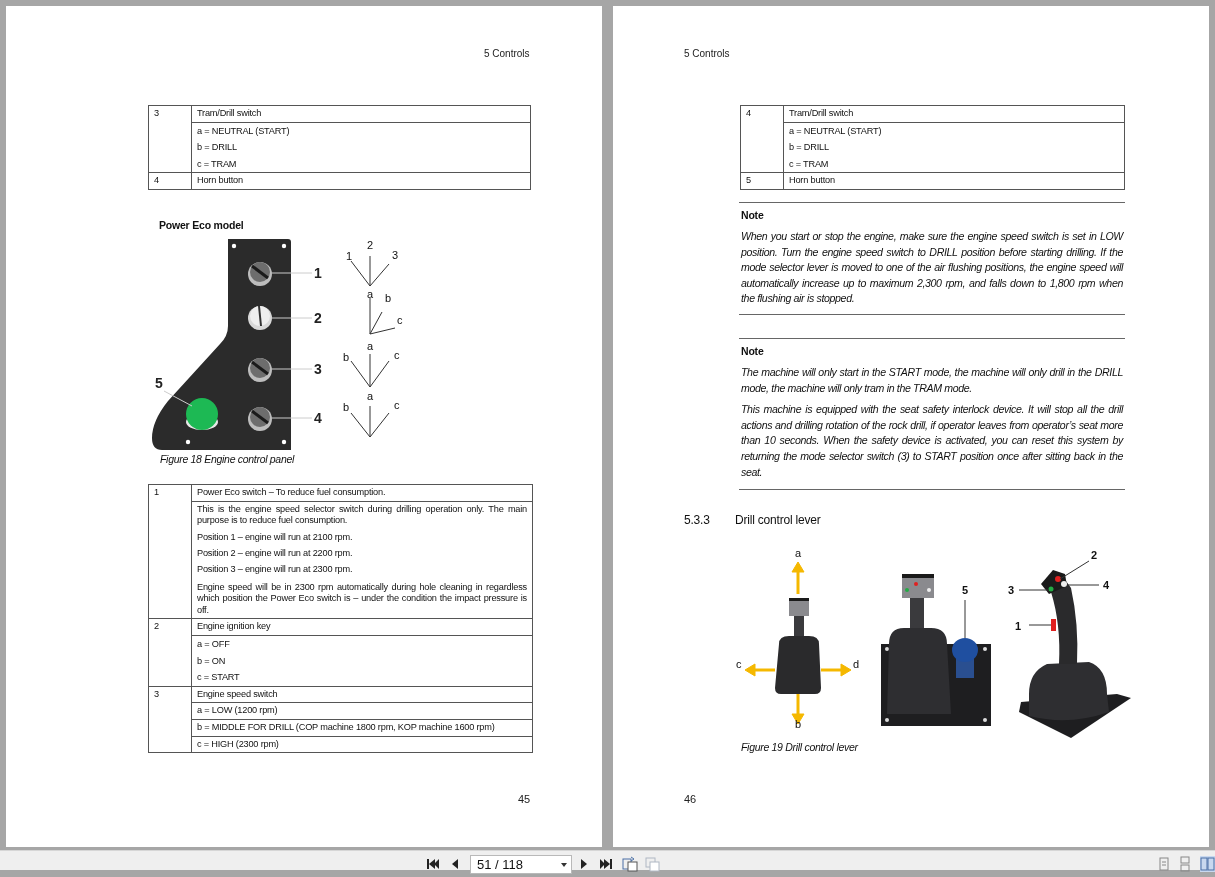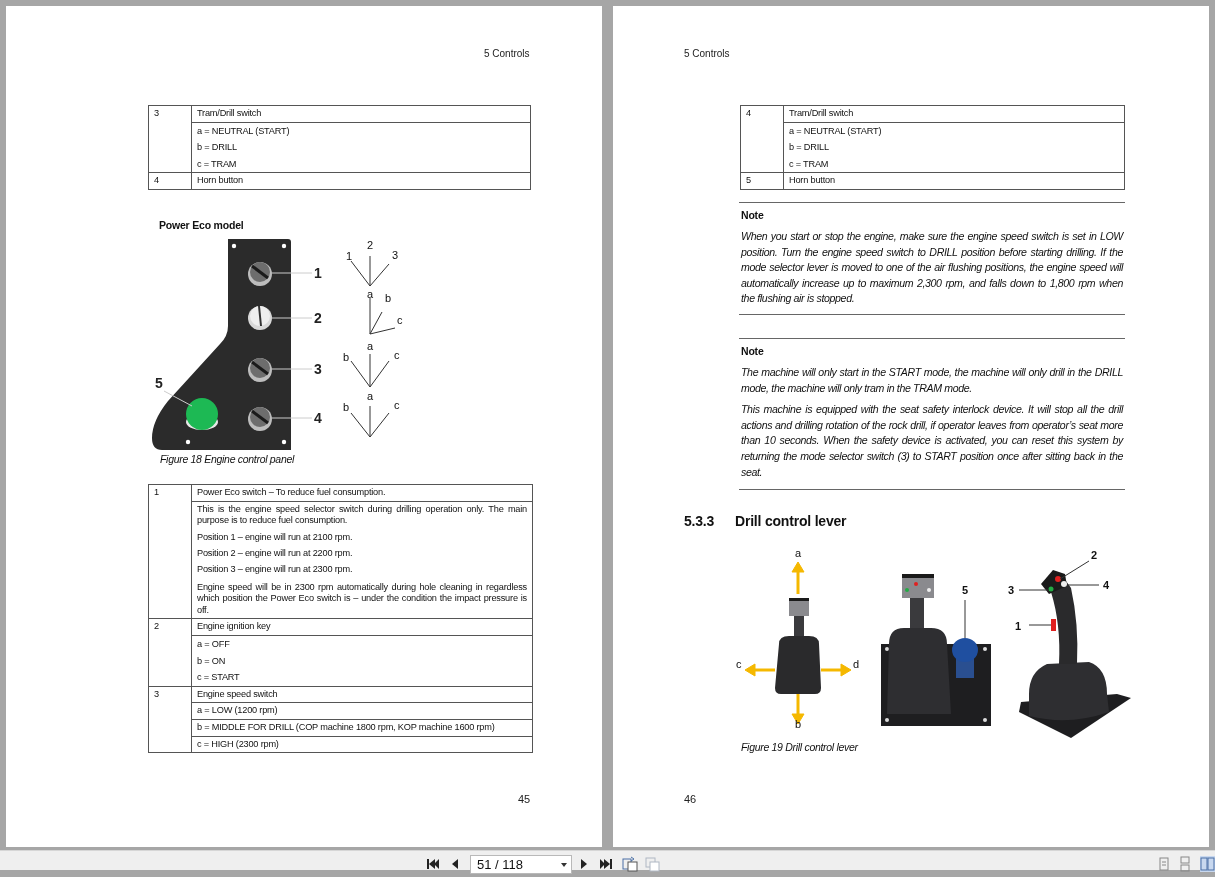--- a/index.html
+++ b/index.html
@@ -13,21 +13,21 @@
   .running-head { font-size: 10px; color: #222; }
   .page-num { font-size: 11px; color: #222; }
   table.spec { position: absolute; border-collapse: collapse; font-size: 9.2px; letter-spacing: -0.2px; }
   table.spec td { border: 1px solid #555; vertical-align: top; padding: 2px 5px; line-height: 11.6px; }
   table.spec td.num { width: 43px; }
   .subheading { font-size: 10.5px; font-weight: bold; letter-spacing: -0.2px; }
   .caption { font-size: 10.5px; font-style: italic; letter-spacing: -0.3px; }
   .note { position: absolute; border-top: 1px solid #666; border-bottom: 1px solid #666; }
   .note-title { font-size: 10.5px; font-weight: bold; letter-spacing: -0.2px; margin: 6px 0 8px 2px; }
   .note-p { font-size: 10.6px; font-style: italic; line-height: 15.6px; text-align: justify; letter-spacing: -0.35px; margin: 0 2px 6px 2px; }
-  .section-heading { font-size: 14px; font-weight: bold; letter-spacing: -0.2px; }
+  .section-heading { font-size: 12px; font-weight: normal; letter-spacing: -0.2px; }
   .section-heading .sec-num { display: inline-block; width: 51px; }
   .toolbar { position: absolute; left: 0; top: 850px; width: 1215px; height: 20px; background: #efefef; border-top: 1px solid #d6d6d6; }
   .tb-btn { position: absolute; top: 5px; width: 16px; height: 16px; display: flex; align-items: center; justify-content: center; cursor: pointer; }
   .page-select { position: absolute; left: 470px; top: 4px; width: 102px; height: 19px; background: #fff; border: 1px solid #b9b9b9; font-size: 13px; padding-left: 6px; line-height: 17px; color: #111; }
   .page-select .caret { position: absolute; right: 4px; top: 7px; width: 0; height: 0; border-left: 3px solid transparent; border-right: 3px solid transparent; border-top: 4px solid #333; }
   .view-btn { position: absolute; top: 5px; width: 14px; height: 16px; }
   .view-btn.active { background: #c8d8ef; }
   .fig-label { position: absolute; font-size: 11px; color: #111; }
   .fig-label.bold { font-weight: bold; }
   .callout { position: absolute; font-size: 14px; font-weight: bold; color: #222; }

